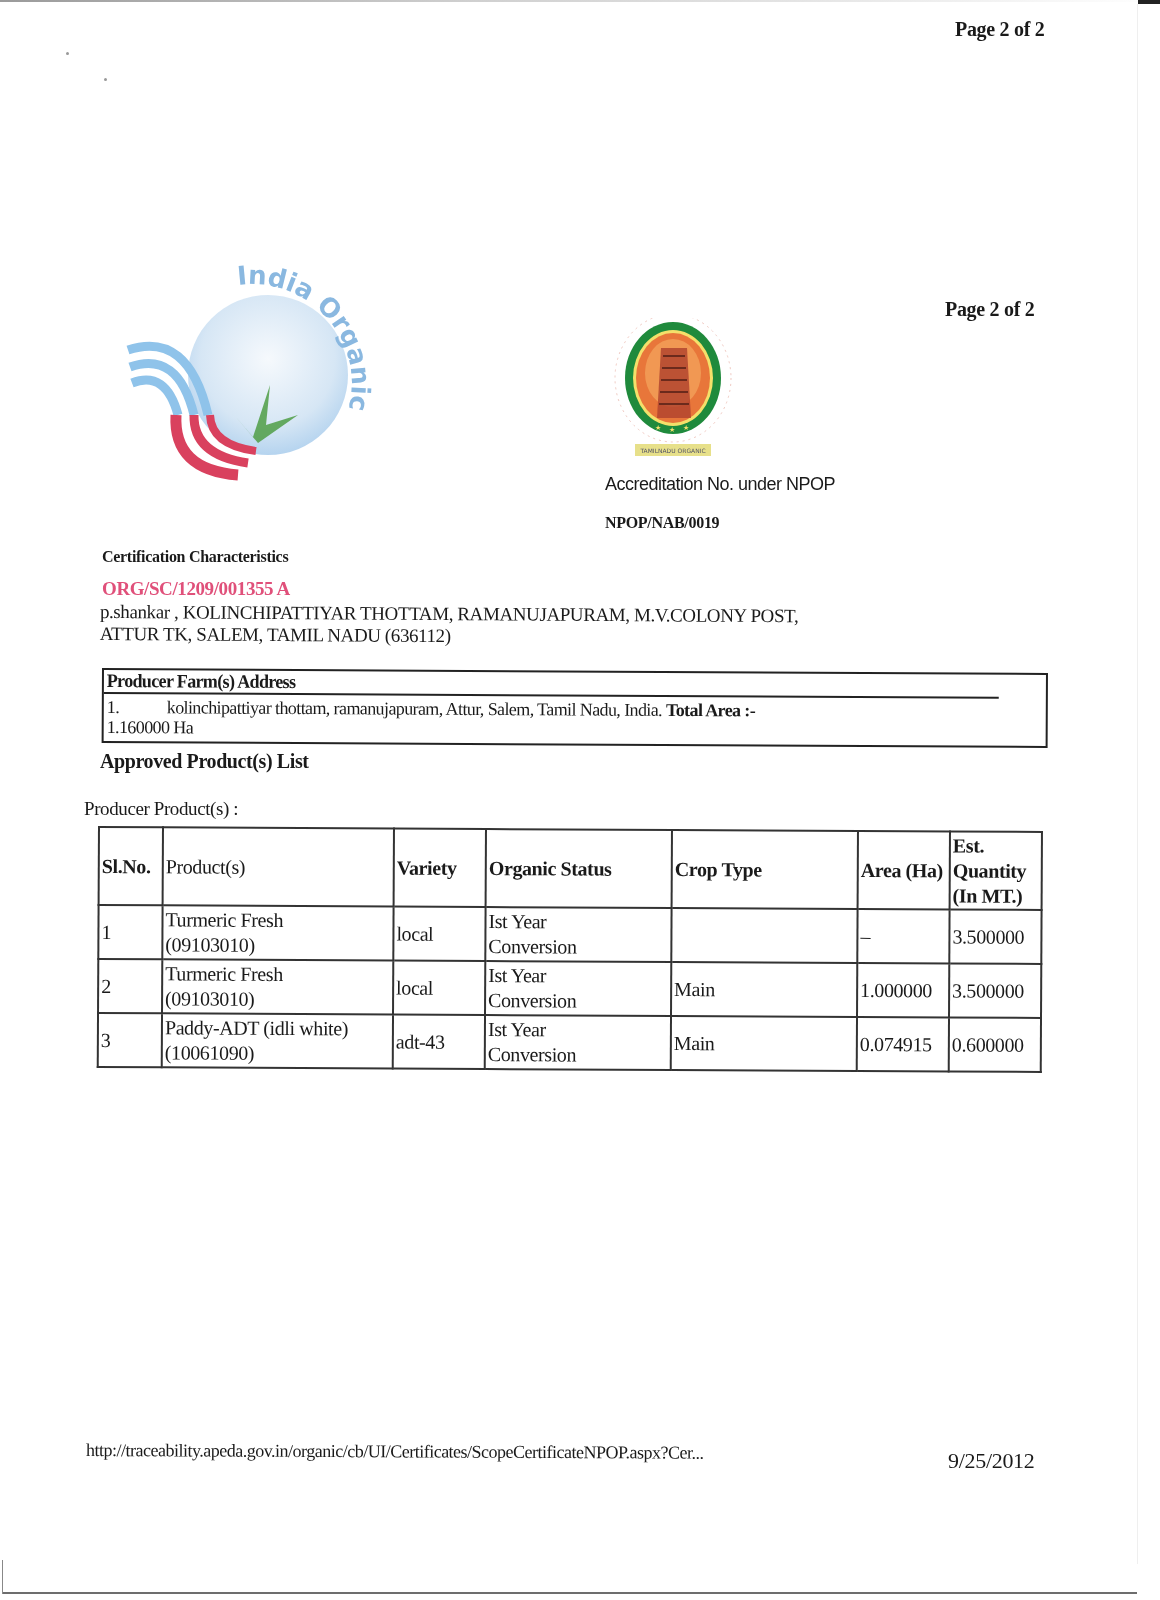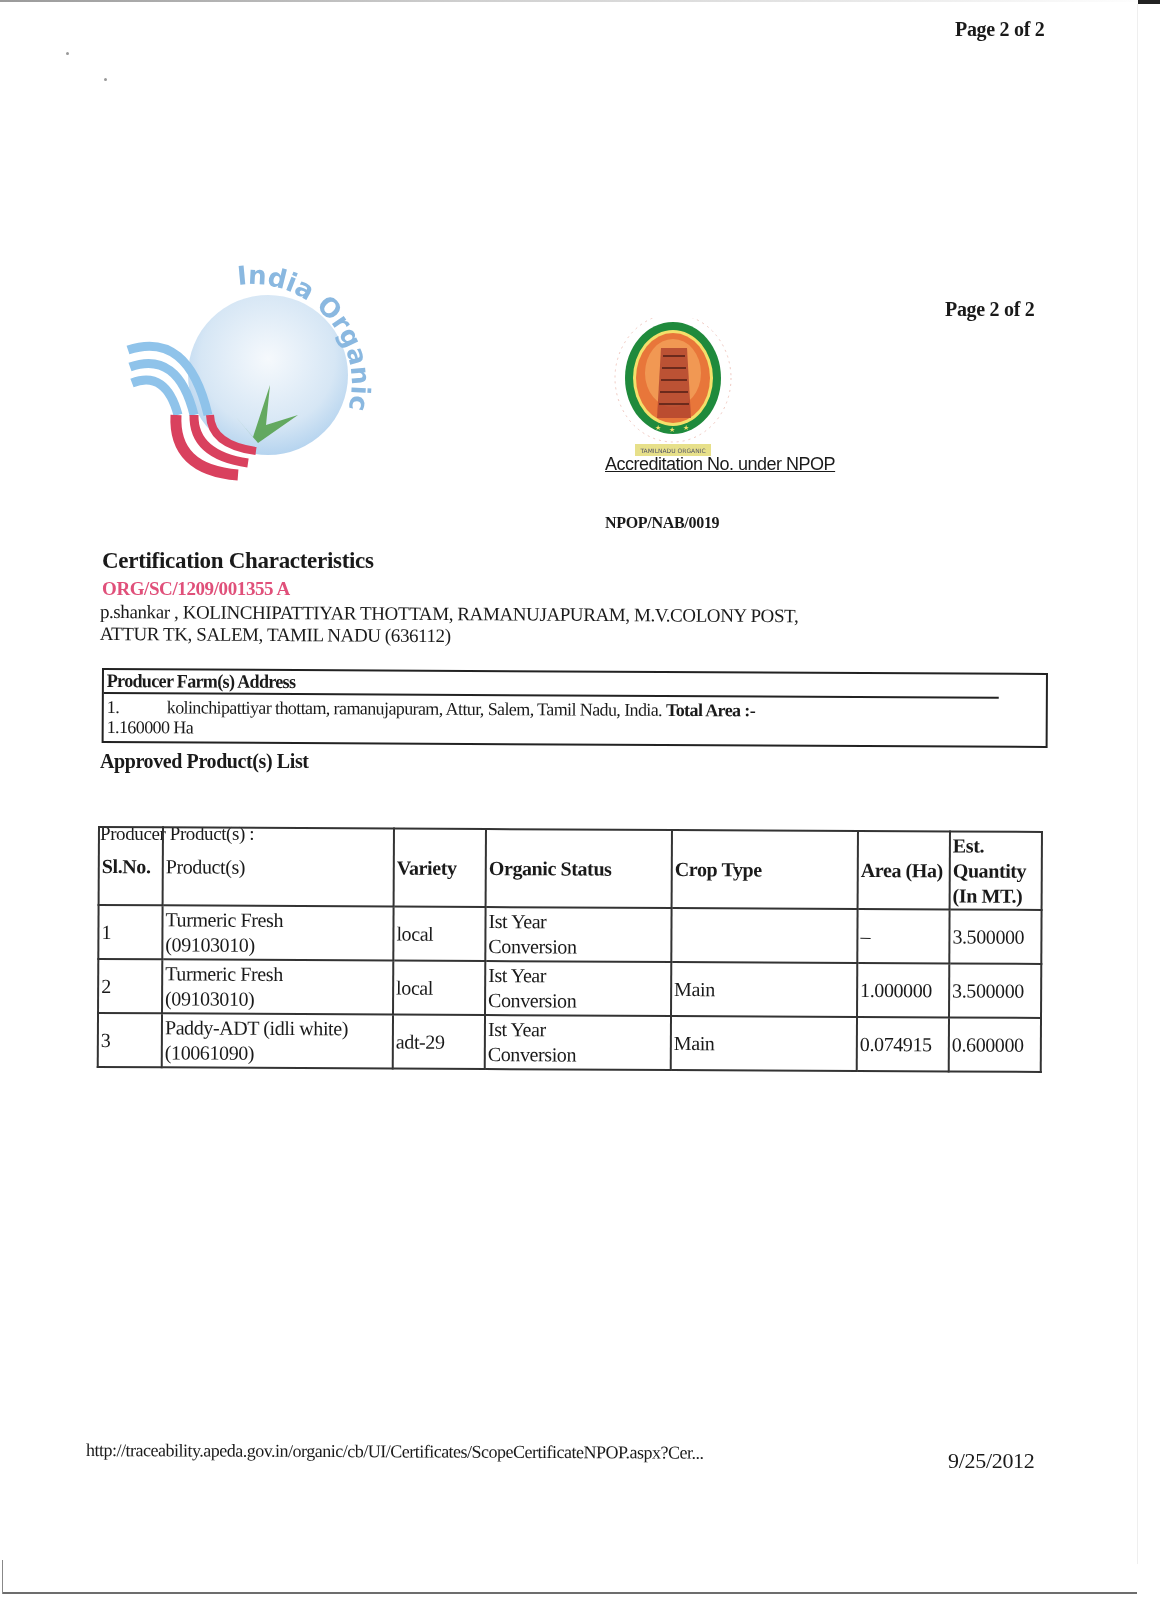--- a/index.html
+++ b/index.html
@@ -13,35 +13,35 @@
     .scan-right { position: absolute; right: 22px; top: 4px; width: 1px; height: 1560px; background: #efefef; }
     .scan-bottom { position: absolute; left: 2px; top: 1592px; width: 1135px; height: 2px; background: #6d6d6d; }
     .scan-left { position: absolute; left: 2px; top: 1560px; width: 1px; height: 34px; background: #888; }
 
     .page-num { position: absolute; font-weight: bold; font-size: 20px; letter-spacing: -0.3px; }
     .page-num.top { left: 955px; top: 18px; }
     .page-num.mid { left: 945px; top: 298px; }
 
     .logo-india { position: absolute; left: 118px; top: 255px; width: 260px; height: 230px; }
     .seal { position: absolute; left: 605px; top: 318px; width: 150px; height: 150px; }
-    .accred { position: absolute; left: 605px; top: 454px; font-family: "Liberation Sans", sans-serif; font-size: 18px; letter-spacing: -0.5px; text-decoration: underline; }
+    .accred { position: absolute; left: 605px; top: 474px; font-family: "Liberation Sans", sans-serif; font-size: 18px; letter-spacing: -0.5px; }
     .accred-no { position: absolute; left: 605px; top: 498px; font-weight: bold; font-size: 16px; letter-spacing: -0.3px; margin-top: 16px; }
 
-    .cert-title { position: absolute; left: 102px; top: 548px; font-weight: bold; font-size: 23px; letter-spacing: -0.3px; }
+    .cert-title { position: absolute; left: 102px; top: 548px; font-weight: bold; font-size: 16px; letter-spacing: -0.3px; }
     .cert-id { position: absolute; left: 102px; top: 578px; font-size: 19px; color: #e0507a; font-weight: bold; letter-spacing: -0.4px; }
     .owner { position: absolute; left: 100px; top: 601px; width: 900px; font-size: 19px; line-height: 22px; letter-spacing: -0.4px; transform: rotate(0.35deg); transform-origin: left top; }
 
     .farm-box { position: absolute; left: 102px; top: 668px; width: 942px; border: 2px solid #222; transform: rotate(0.3deg); transform-origin: left top; }
     .farm-head { font-family: "Liberation Serif", serif; font-weight: bold; font-size: 19px; padding: 0 3px; height: 22px; line-height: 22px; border-bottom: 2px solid #222; letter-spacing: -0.7px; transform: scaleX(0.95); transform-origin: left; }
     .farm-body { font-size: 18px; line-height: 20px; padding: 3px 3px 4px 3px; letter-spacing: -0.6px; }
     .farm-body .num { display: inline-block; width: 60px; }
     .farm-body b { font-weight: bold; }
 
     .approved { position: absolute; left: 100px; top: 750px; font-weight: bold; font-size: 20px; letter-spacing: -0.4px; }
-    .producer-prod { position: absolute; left: 100px; top: 798px; font-size: 19px; letter-spacing: -0.4px; margin-top: 25px; }
+    .producer-prod { position: absolute; left: 84px; top: 798px; font-size: 19px; letter-spacing: -0.4px; }
 
     table.products { position: absolute; left: 98px; top: 826px; border-collapse: collapse; font-size: 20px; transform: rotate(0.3deg); transform-origin: left top; }
     table.products th, table.products td { border: 2px solid #333; padding: 0 2px; text-align: left; vertical-align: middle; line-height: 25px; letter-spacing: -0.4px; }
     table.products th { font-weight: bold; height: 76px; }
     table.products th.plain { font-weight: normal; }
     table.products td { height: 52px; }
     .c-sl { width: 58px; } .c-prod { width: 225px; } .c-var { width: 86px; } .c-status { width: 180px; }
     .c-crop { width: 180px; } .c-area { width: 86px; } .c-qty { width: 86px; }
 
     .footer-url { position: absolute; left: 86px; top: 1440px; font-size: 18px; letter-spacing: -0.5px; transform: rotate(0.25deg); transform-origin: left top; }
@@ -172,21 +172,21 @@
       <td>Main</td>
       <td>1.000000</td>
       <td>3.500000</td>
     </tr>
     <tr>
       <td>3</td>
       <td>
           <div>Paddy-ADT (idli white)</div>
           <div>(10061090)</div>
         </td>
-      <td>adt-29</td>
+      <td>adt-43</td>
       <td>
           <div>Ist Year</div>
           <div>Conversion</div>
         </td>
       <td>Main</td>
       <td>0.074915</td>
       <td>0.600000</td>
     </tr>
   </tbody>
 </table>

